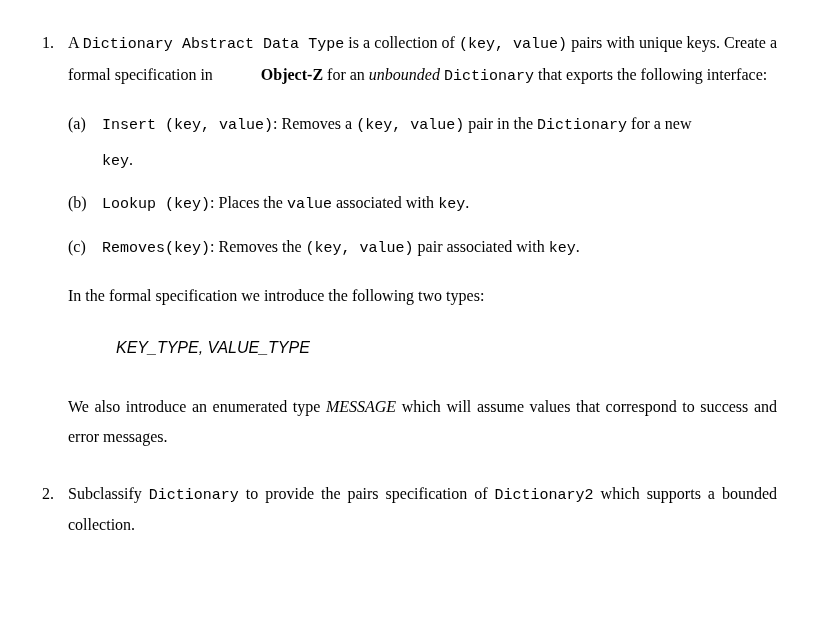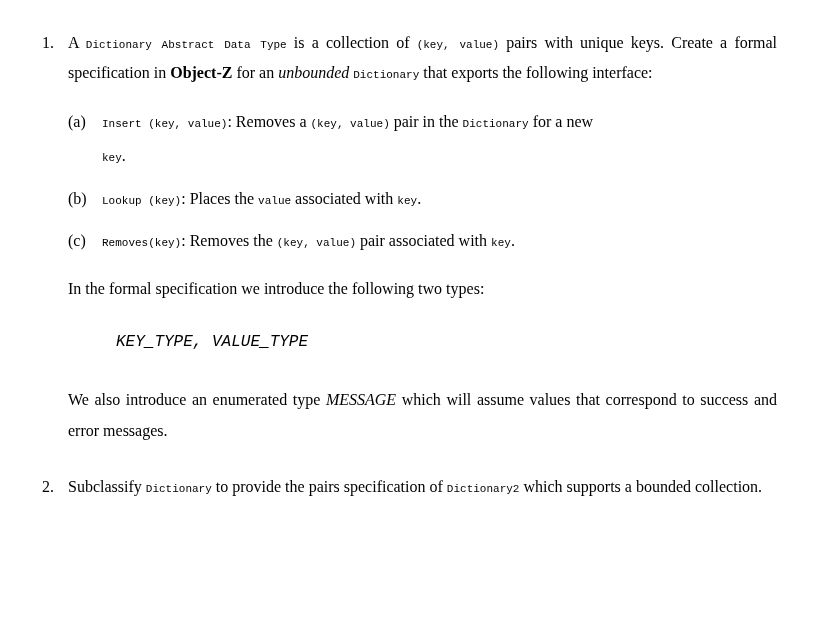--- a/index.html
+++ b/index.html
@@ -11,24 +11,25 @@
       font-family: "Times New Roman", Times, serif;
       font-size: 16px;
       line-height: 1.9;
       color: #000;
       background: #fff;
       padding: 28px 42px 40px 42px;
       width: 819px;
     }
     .tt {
       font-family: "Courier New", Courier, monospace;
-      font-size: 11px;
+      font-size: 15px;
     }
     .bold {
       font-weight: bold;
+      margin-left: 44px;
     }
     .italic {
       font-style: italic;
     }
     .item {
       margin-bottom: 26px;
       position: relative;
       padding-left: 26px;
     }
     .item-marker {
@@ -55,21 +56,21 @@
       top: 0;
     }
     .subitem-cont {
       padding-left: 34px;
       margin-top: -8px;
       margin-bottom: 12px;
     }
     .types-block {
       margin: 22px 0 28px 48px;
       font-style: italic;
-      font-family: Liberation Mono, monospace;
+      font-family: Liberation Sans, sans-serif;
     }
   </style>
 </head>
 <body>
 
 <div class="item">
   <span class="item-marker">1.</span>
 
   <p class="para">
     <span>A </span><span class="tt">Dictionary Abstract Data Type</span><span> is a collection of </span><span class="tt">(key, value)</span><span> pairs with unique keys.  Create a formal specification in </span><span class="bold">Object-Z</span><span> for an </span><span class="italic">unbounded</span><span> </span><span class="tt">Dictionary</span><span> that exports the following interface:</span>

